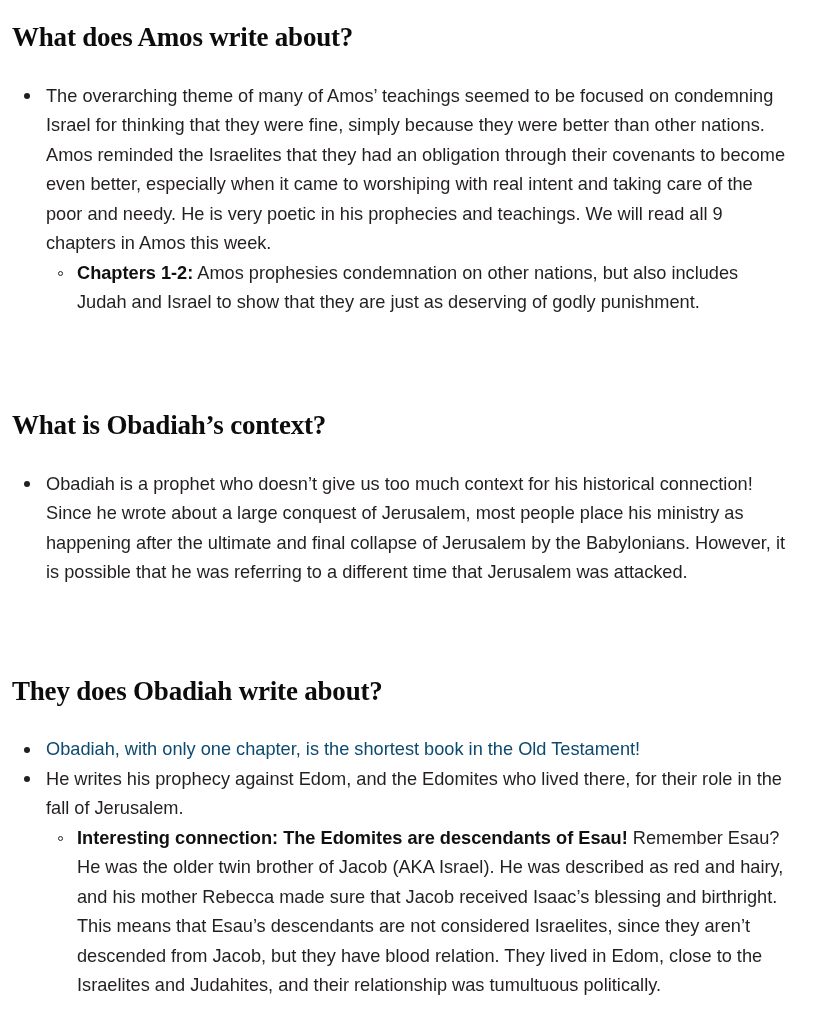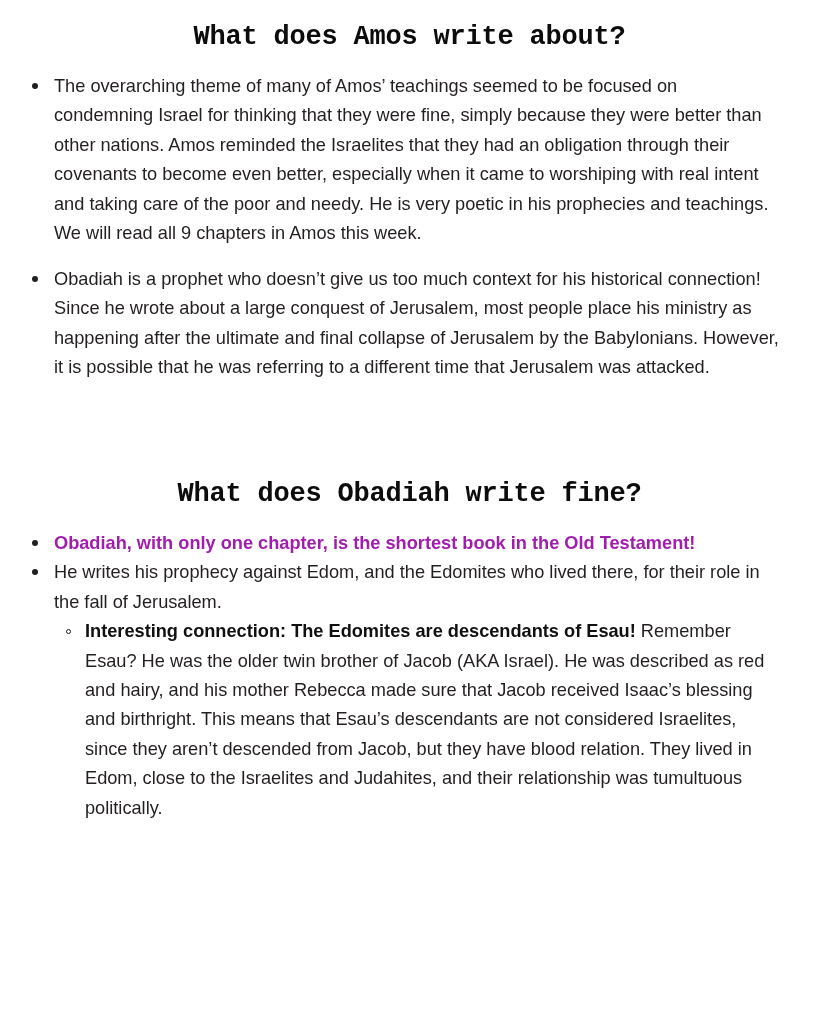--- a/index.html
+++ b/index.html
@@ -23,39 +23,39 @@
     box-sizing: border-box;
     padding: 0;
     background: #ffffff;
   }
 
   .section {
     width: 100%;
   }
 
   .section-heading {
-    text-align: center;
-    font-family: Liberation Mono, monospace;
+    text-align: left;
+    font-family: Liberation Serif, serif;
     font-weight: bold;
     font-size: 27px;
     letter-spacing: -0.2px;
     color: #0c0c0c;
     margin: 0;
-    padding: 2px;
+    padding: 12px;
     line-height: 1.18;
   }
 
   
   .heading-1 { padding-top: 22px; }
   .heading-2 { padding-top: 88px; }
   .heading-3 { padding-top: 84px; }
 
   ul.bullets {
     list-style: none;
-    margin: 12px;
+    margin: 4px;
     padding: 0;
   }
 
   .bullets.level1 {
     margin-top: 16px;
     padding-left: 0;
   }
 
   li.bullet {
     position: relative;
@@ -108,55 +108,60 @@
   .bold-lead {
     font-weight: bold;
     color: #101010;
   }
 
   .bullet-text, .sub-bullet-text {
     display: inline;
   }
 
   .all-bold {
-    font-weight: bold;
-    color: #a21caf;
+    font-weight: normal;
+    color: #0c4a6e;
   }
 </style>
 </head>
 <body>
 
 <div class="page">
 
   <div class="section">
     <h1 class="section-heading heading-1">What does Amos write about?</h1>
 
     <ul class="bullets level1">
       <li class="bullet">
         <span class="bullet-marker"></span>
         <span class="bullet-text">The overarching theme of many of Amos’ teachings seemed to be focused on condemning Israel for thinking that they were fine, simply because they were better than other nations. Amos reminded the Israelites that they had an obligation through their covenants to become even better, especially when it came to worshiping with real intent and taking care of the poor and needy. He is very poetic in his prophecies and teachings. We will read all 9 chapters in Amos this week.</span>
 
         <ul class="sub-bullets">
+          <li class="sub-bullet">
+            <span class="sub-bullet-marker"></span>
+            <span class="bold-lead">Chapters 1-2:</span><span class="sub-bullet-text"> Amos prophesies condemnation on other nations, but also includes Judah and Israel to show that they are just as deserving of godly punishment.</span>
+          </li>
         </ul>
       </li>
     </ul>
   </div>
 
   <div class="section">
+    <h1 class="section-heading heading-2">What is Obadiah’s context?</h1>
 
     <ul class="bullets level1">
       <li class="bullet">
         <span class="bullet-marker"></span>
         <span class="bullet-text">Obadiah is a prophet who doesn’t give us too much context for his historical connection! Since he wrote about a large conquest of Jerusalem, most people place his ministry as happening after the ultimate and final collapse of Jerusalem by the Babylonians. However, it is possible that he was referring to a different time that Jerusalem was attacked.</span>
       </li>
     </ul>
   </div>
 
   <div class="section">
-    <h1 class="section-heading heading-3">What does Obadiah write fine?</h1>
+    <h1 class="section-heading heading-3">They does Obadiah write about?</h1>
 
     <ul class="bullets level1">
       <li class="bullet">
         <span class="bullet-marker"></span>
         <span class="bullet-text all-bold">Obadiah, with only one chapter, is the shortest book in the Old Testament!</span>
       </li>
       <li class="bullet">
         <span class="bullet-marker"></span>
         <span class="bullet-text">He writes his prophecy against Edom, and the Edomites who lived there, for their role in the fall of Jerusalem.</span>
 

